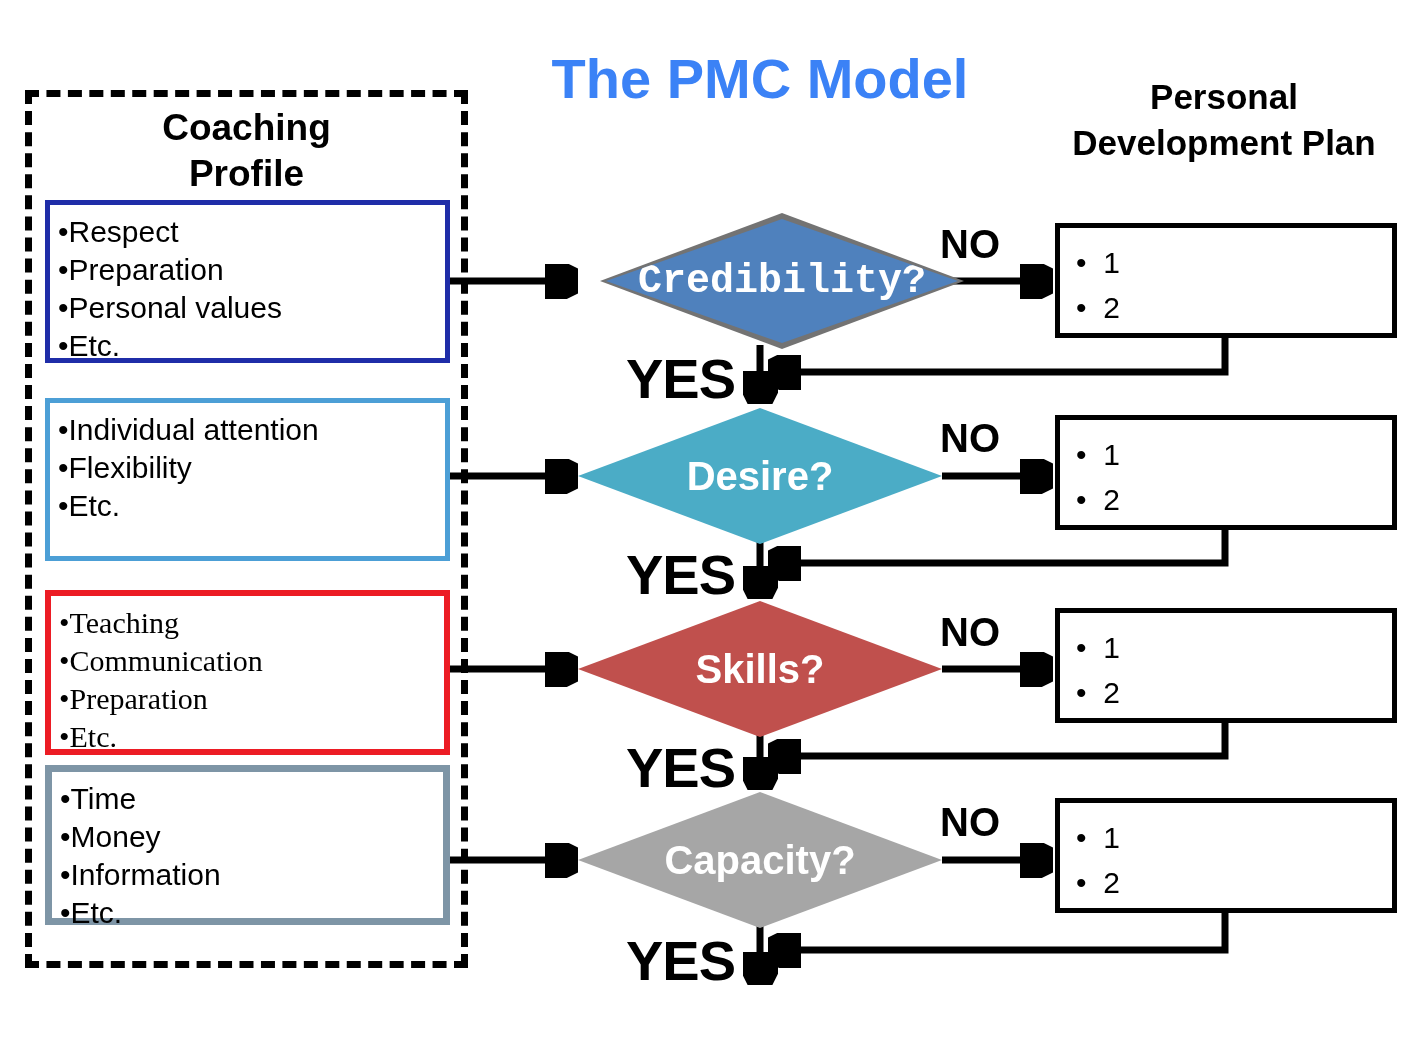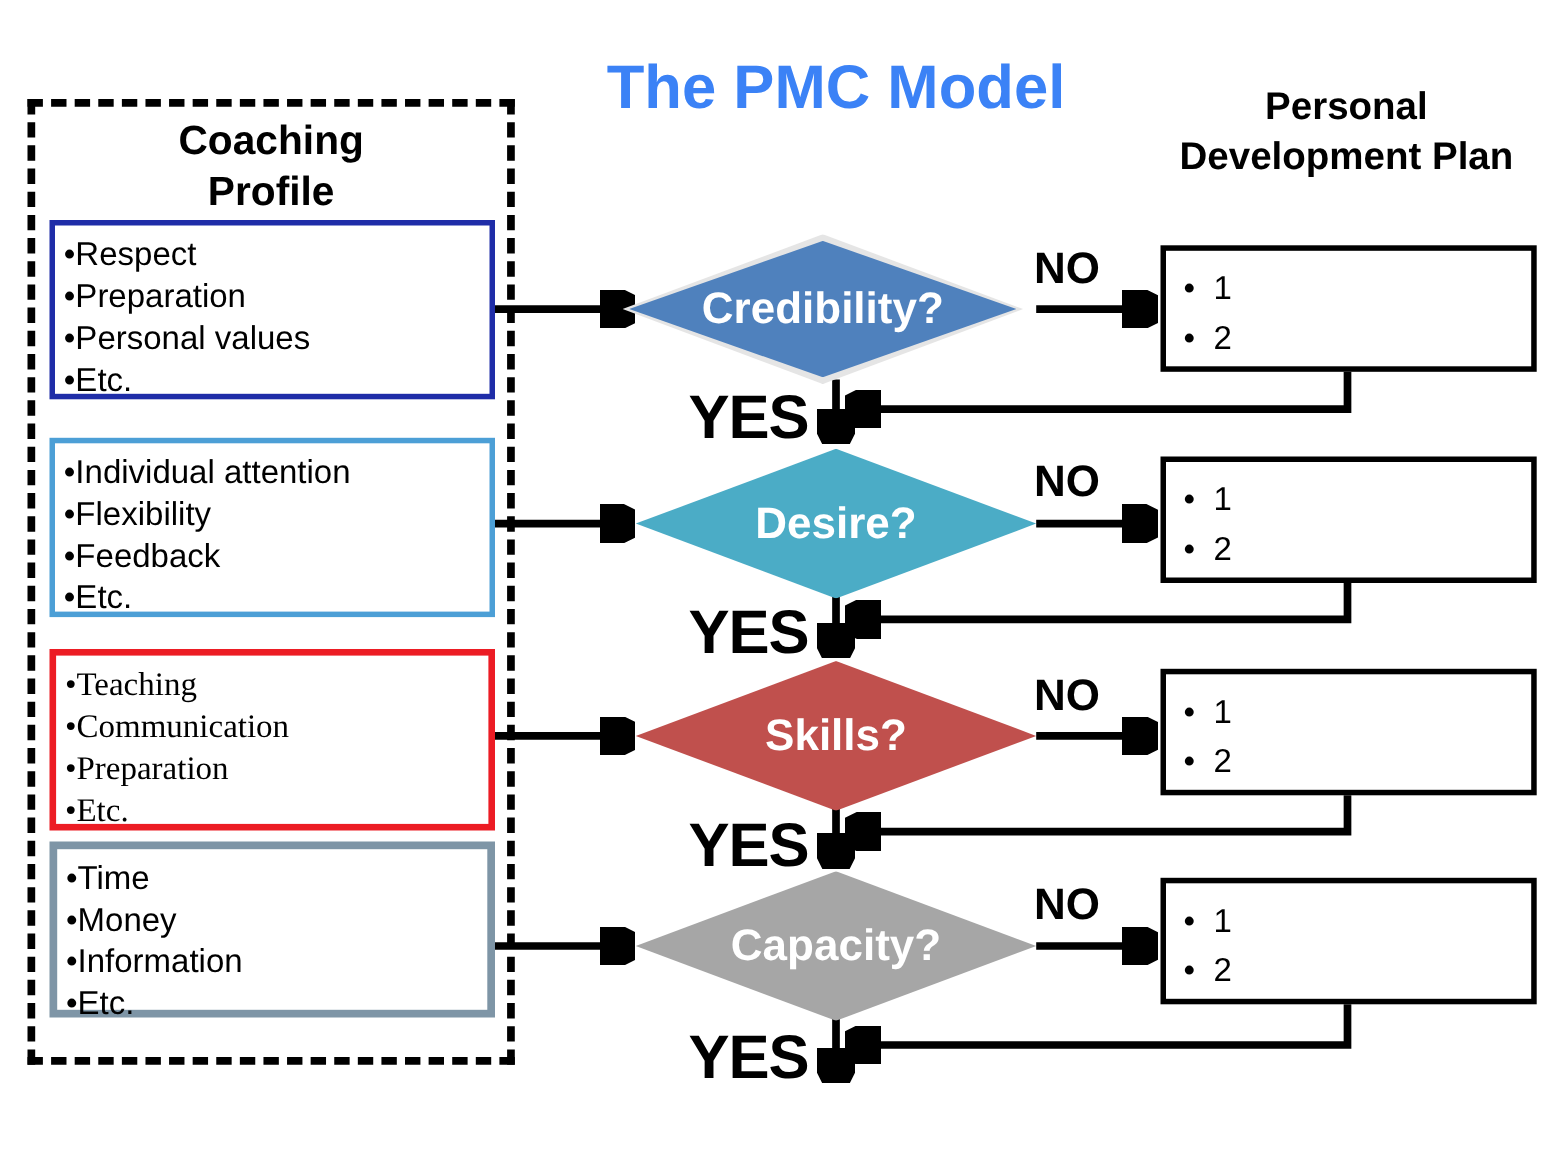--- a/index.html
+++ b/index.html
@@ -24,23 +24,23 @@
   .pb2{top:398px;height:163px;border:5px solid #4C9FD6;}
   .pb3{top:590px;height:165px;border:6px solid #EC1C24;font-family:Liberation Serif, serif;}
   .pb4{top:765px;height:160px;border:7px solid #7E95A6;}
 
   
   .diamond{position:absolute;left:578px;width:364px;height:136px;
            display:flex;align-items:center;justify-content:center;
            clip-path:polygon(50% 0,100% 50%,50% 100%,0 50%);
            filter:drop-shadow(3px 4px 3px rgba(0,0,0,0.35));
            font-size:40px;font-weight:bold;color:#fff;}
-  .diamond-outer{position:absolute;left:566px;width:364px;height:136px;background:#e5e5e5;
+  .diamond-outer{position:absolute;left:600px;width:364px;height:136px;background:#737373;
            clip-path:polygon(50% 0,100% 50%,50% 100%,0 50%);
-           filter:drop-shadow(3px 4px 3px rgba(0,0,0,0.35));}
+           filter:drop-shadow(3px 4px 3px rgba(0,0,0,0.35));font-family:Liberation Mono, monospace;}
   .diamond-inner{position:absolute;inset:6px;background:#4F81BD;
            clip-path:polygon(50% 0,100% 50%,50% 100%,0 50%);
            display:flex;align-items:center;justify-content:center;
            font-size:40px;font-weight:bold;color:#fff;}
   .d1{top:213px;}
   .d2{top:408px;background:#4BACC6;}
   .d3{top:601px;background:#C0504D;}
   .d4{top:792px;background:#A6A6A6;}
 
   
@@ -81,21 +81,20 @@
       <li>Respect</li>
       <li>Preparation</li>
       <li>Personal values</li>
       <li>Etc.</li>
     </ul>
   </div>
   <div class="profile-box pb2">
     <ul>
       <li>Individual attention</li>
       <li>Flexibility</li>
-      <li>Feedback</li>
       <li>Etc.</li>
     </ul>
   </div>
   <div class="profile-box pb3">
     <ul>
       <li>Teaching</li>
       <li>Communication</li>
       <li>Preparation</li>
       <li>Etc.</li>
     </ul>

